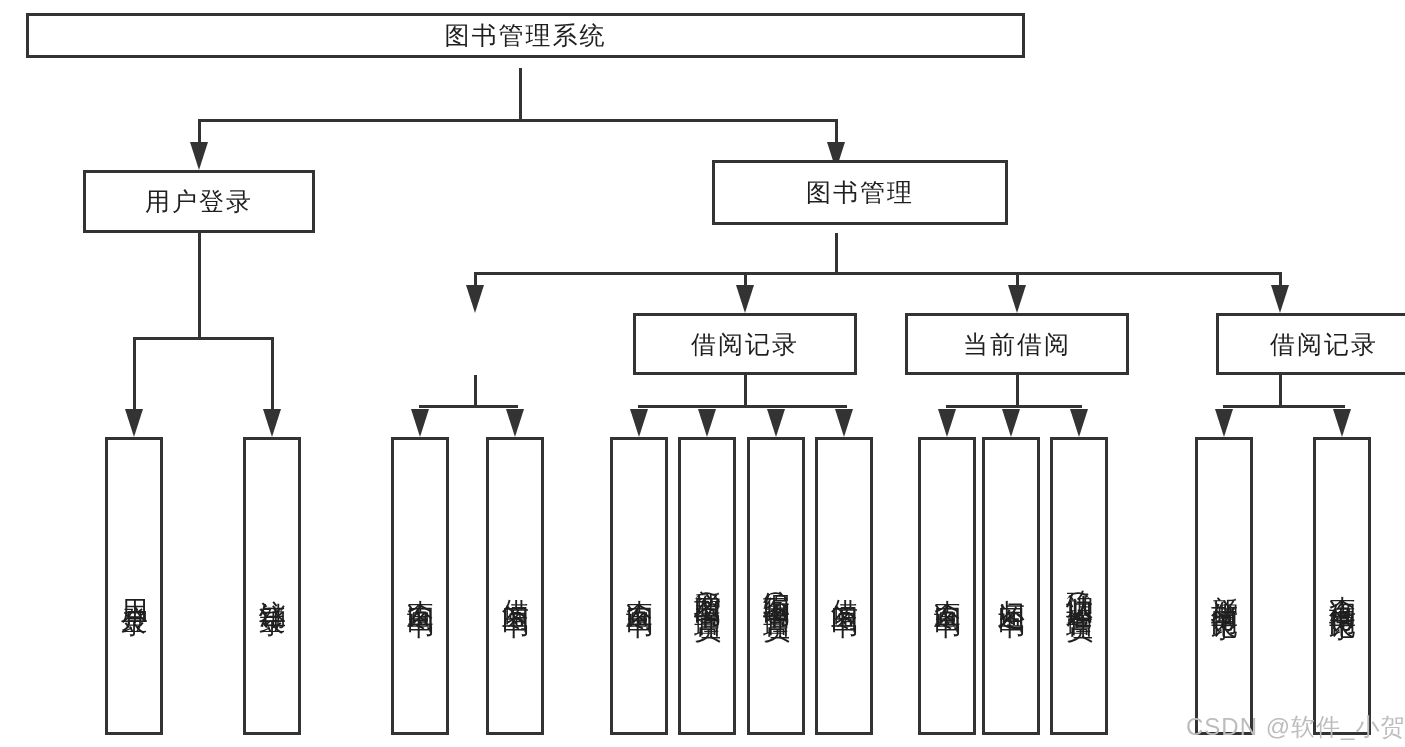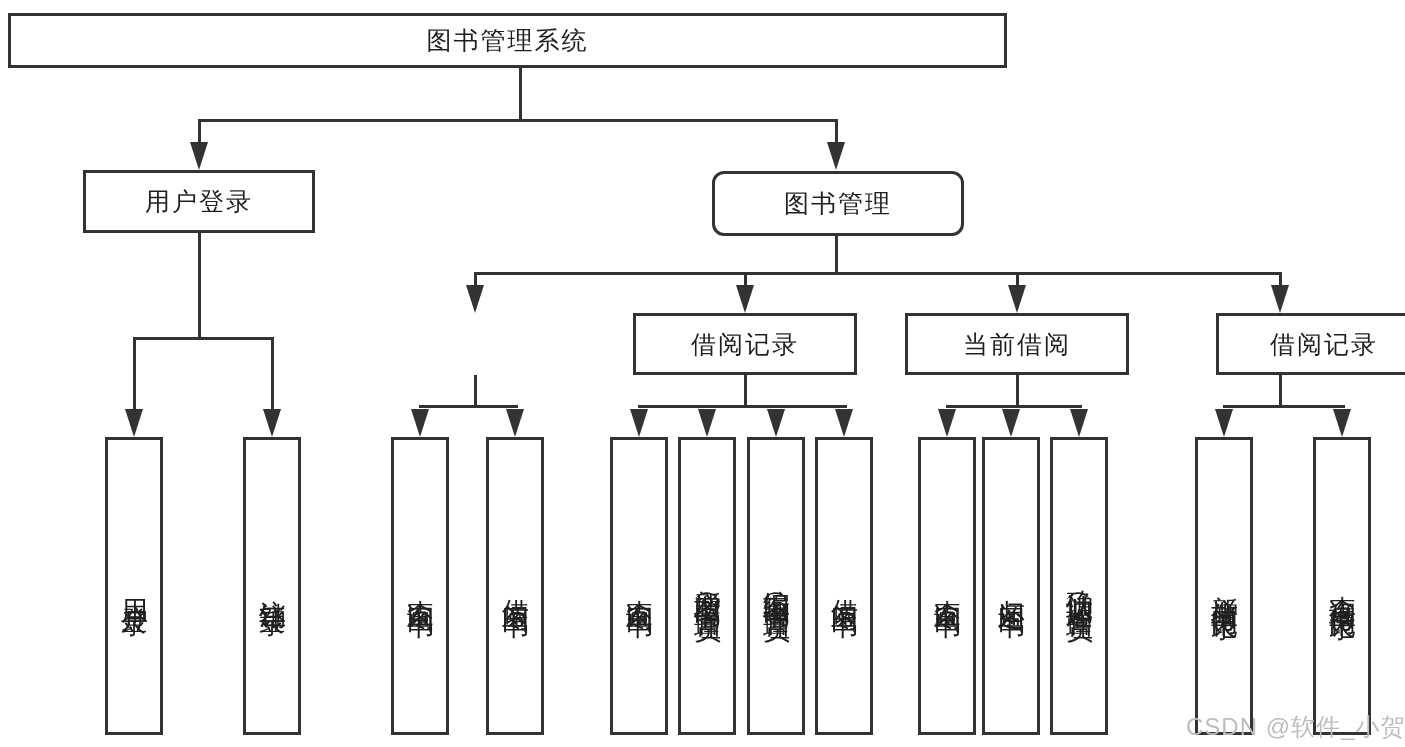--- a/index.html
+++ b/index.html
@@ -73,28 +73,28 @@
   <div class="arrow" style="left:630px;top:409px;"></div>
   <div class="arrow" style="left:698px;top:409px;"></div>
   <div class="arrow" style="left:767px;top:409px;"></div>
   <div class="arrow" style="left:835px;top:409px;"></div>
   <div class="arrow" style="left:938px;top:409px;"></div>
   <div class="arrow" style="left:1002px;top:409px;"></div>
   <div class="arrow" style="left:1070px;top:409px;"></div>
   <div class="arrow" style="left:1215px;top:409px;"></div>
   <div class="arrow" style="left:1333px;top:409px;"></div>
 
-  <div class="box h-box" style="left:8px;top:13px;width:999px;height:55px;">
+  <div class="box h-box" style="left:26px;top:13px;width:999px;height:45px;">
     <span>图书管理系统</span>
   </div>
 
   <div class="box h-box" style="left:83px;top:170px;width:232px;height:63px;">
     <span>用户登录</span>
   </div>
-  <div class="box h-box" style="left:712px;top:171px;width:252px;height:65px;border-radius:12px;">
+  <div class="box h-box" style="left:712px;top:160px;width:296px;height:65px;">
     <span>图书管理</span>
   </div>
 
   <div class="box h-box" style="left:633px;top:313px;width:224px;height:62px;">
     <span>借阅记录</span>
   </div>
   <div class="box h-box" style="left:905px;top:313px;width:224px;height:62px;text-align:right;">
     <span>当前借阅</span>
   </div>
   <div class="box h-box" style="left:1172px;top:313px;width:216px;height:62px;margin-left:44px;">

